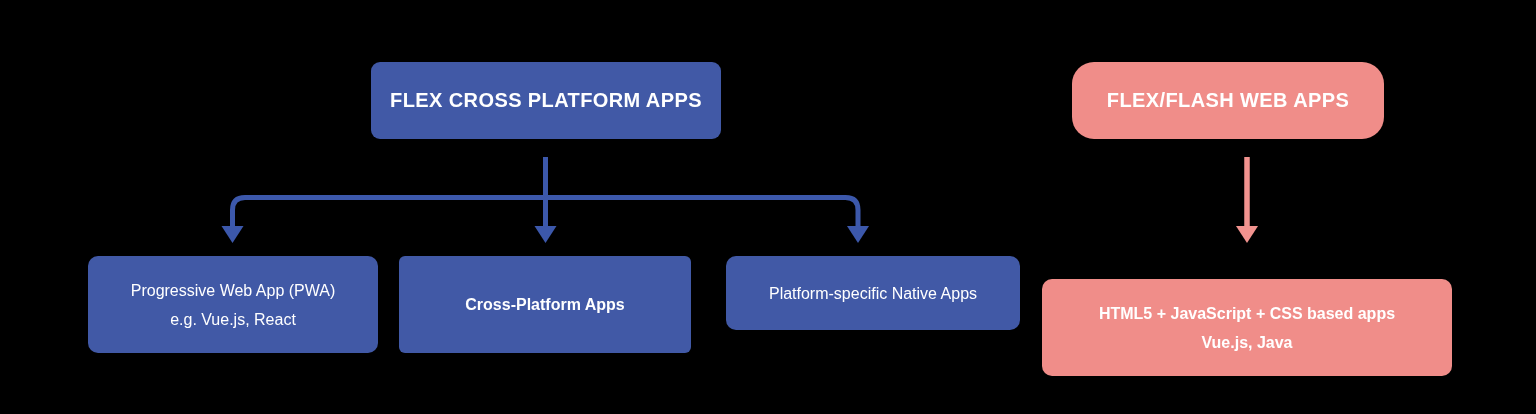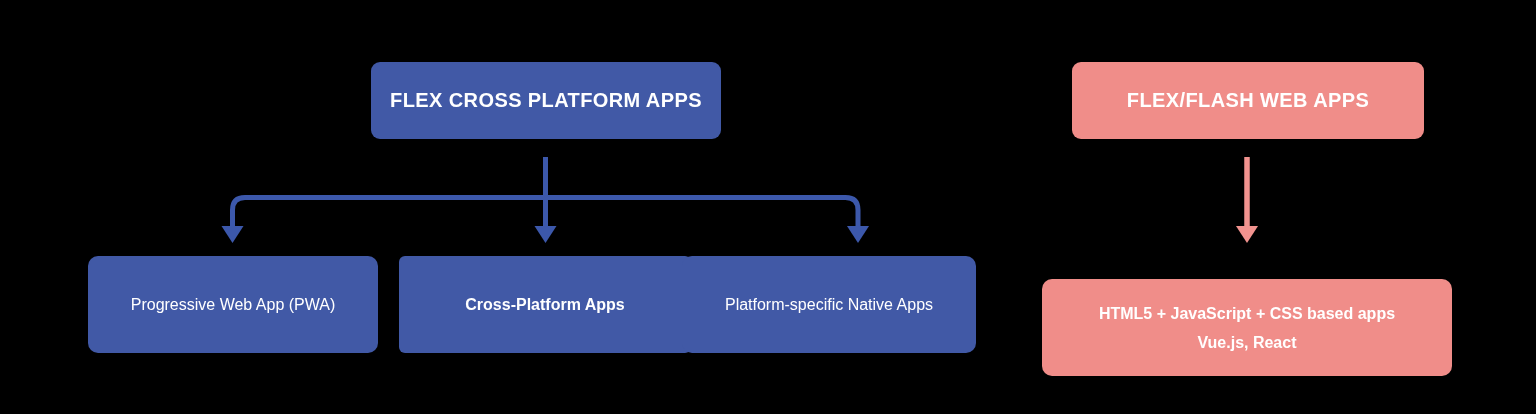--- a/index.html
+++ b/index.html
@@ -39,28 +39,28 @@
   .node.blue { background: var(--blue); }
   .node.pink { background: var(--pink); }
 
   .root {
     border-radius: 9px;
     font-weight: 700;
     font-size: 20px;
     letter-spacing: 0.4px;
   }
   .root-left  { left: 371px; top: 62px; width: 350px; height: 77px; }
-  .root-right { left: 1072px; top: 62px; width: 352px; height: 77px; }
+  .root-right { left: 1072px; top: 62px; width: 312px; height: 77px; border-radius: 22px; }
 
   .child { font-size: 16px; }
   .child .line { line-height: 29px; white-space: nowrap; }
   .child .bold { font-weight: 700; }
   .child-1 { left: 88px;   top: 256px; width: 290px; height: 97px; }
   .child-2 { left: 399px;  top: 256px; width: 292px; height: 97px; border-radius: 6px; }
-  .child-3 { left: 682px;  top: 256px; width: 294px; height: 97px; }
+  .child-3 { left: 726px;  top: 256px; width: 294px; height: 74px; }
   .child-4 { left: 1042px; top: 256px; width: 410px; height: 97px; margin-top: 23px; }
 </style>
 </head>
 <body>
 
 <div class="canvas">
 
   <svg class="connectors" width="1536" height="414" viewBox="0 0 1536 414" aria-hidden="true">
 
     <line class="c-blue" x1="545.5" y1="157" x2="545.5" y2="227"></line>
@@ -77,28 +77,29 @@
   <div class="node blue root root-left">
     <span>FLEX CROSS PLATFORM APPS</span>
   </div>
 
   <div class="node pink root root-right">
     <span>FLEX/FLASH WEB APPS</span>
   </div>
 
   <div class="node blue child child-1">
     <div class="line">Progressive Web App (PWA)</div>
+    <div class="line">e.g. Vue.js, React</div>
   </div>
 
   <div class="node blue child child-2">
     <div class="line bold">Cross-Platform Apps</div>
   </div>
 
   <div class="node blue child child-3">
     <div class="line">Platform-specific Native Apps</div>
   </div>
 
   <div class="node pink child child-4">
     <div class="line bold">HTML5 + JavaScript + CSS based apps</div>
-    <div class="line bold">Vue.js, React</div>
+    <div class="line bold">Vue.js, Java</div>
   </div>
 
 </div>
 
 </body></html>

